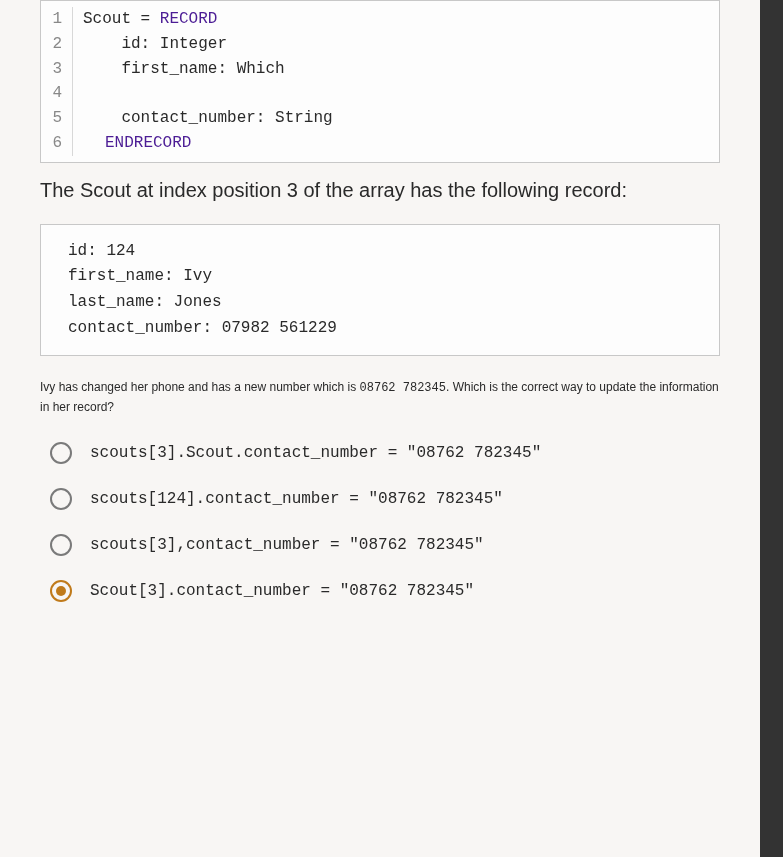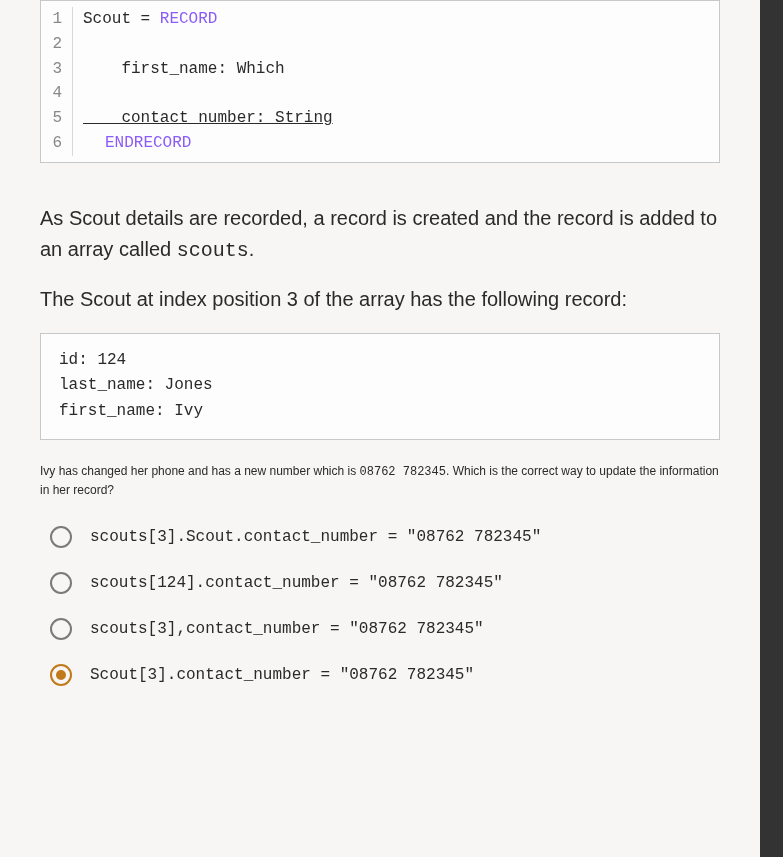--- a/index.html
+++ b/index.html
@@ -33,35 +33,35 @@
     }
     .ln {
       width: 32px;
       text-align: right;
       color: #888;
       padding-right: 10px;
       border-right: 1px solid #d8d8d8;
       margin-right: 10px;
       user-select: none;
     }
-    .kw { color: #8b5cf6; }
+    .kw { color: #4c1d95; }
     .para {
       font-size: 20px;
       line-height: 1.55;
       margin: 40px 0 18px 0;
       color: #2a2a2a;
     }
     .para.secondary { margin-top: 12px; margin-bottom: 18px; }
     .mono-inline {
       font-family: 'Courier New', Courier, monospace;
     }
     .record-box {
       border: 1px solid #c8c8c8;
       background: #fdfdfd;
-      padding: 14px 18px;
+      padding: 14px 27px;
       font-family: 'Courier New', Courier, monospace;
       font-size: 16px;
       line-height: 1.6;
       margin-bottom: 22px;
     }
     .question-p {
       font-size: 12px;
       line-height: 1.55;
       margin: 0 0 26px 0;
     }
@@ -102,48 +102,47 @@
 
 <div class="page">
 
   <div class="code-box" id="code-box">
       <div class="code-line">
         <span class="ln">1</span>
         <span style="white-space: pre;">Scout = <span class="kw">RECORD</span></span>
       </div>
       <div class="code-line">
         <span class="ln">2</span>
+        <span style="white-space: pre;">    id: Integer</span>
       </div>
       <div class="code-line">
         <span class="ln">3</span>
         <span style="white-space: pre;">    first_name: Which</span>
       </div>
       <div class="code-line">
         <span class="ln">4</span>
       </div>
       <div class="code-line">
         <span class="ln">5</span>
-        <span style="white-space: pre; text-decoration: underline;">    contact_number: String</span>
+        <span style="white-space: pre;">    contact_number: String</span>
       </div>
       <div class="code-line">
         <span class="ln">6</span>
         <span style="white-space: pre; margin-left: 22px;"><span class="kw">ENDRECORD</span></span>
       </div>
     </div>
 
-  <p class="para">
-    <span>As Scout details are recorded, a record is created and the record is added to an array called </span><span class="mono-inline">scouts</span><span>.</span>
-  </p>
 
   <p class="para secondary">The Scout at index position 3 of the array has the following record:</p>
 
   <div class="record-box" id="record-box">
       <div>id: 124</div>
+      <div>first_name: Ivy</div>
       <div>last_name: Jones</div>
-      <div>first_name: Ivy</div>
+      <div>contact_number: 07982 561229</div>
     </div>
 
   <p class="question-p">
     <span>Ivy has changed her phone and has a new number which is </span><span class="mono-inline">08762 782345</span><span>. Which is the correct way to update the information in her record?</span>
   </p>
 
   <div class="options" id="options">
       <div class="option">
         <span class="radio"></span>
         <span class="opt-label">scouts[3].Scout.contact_number = "08762 782345"</span>

